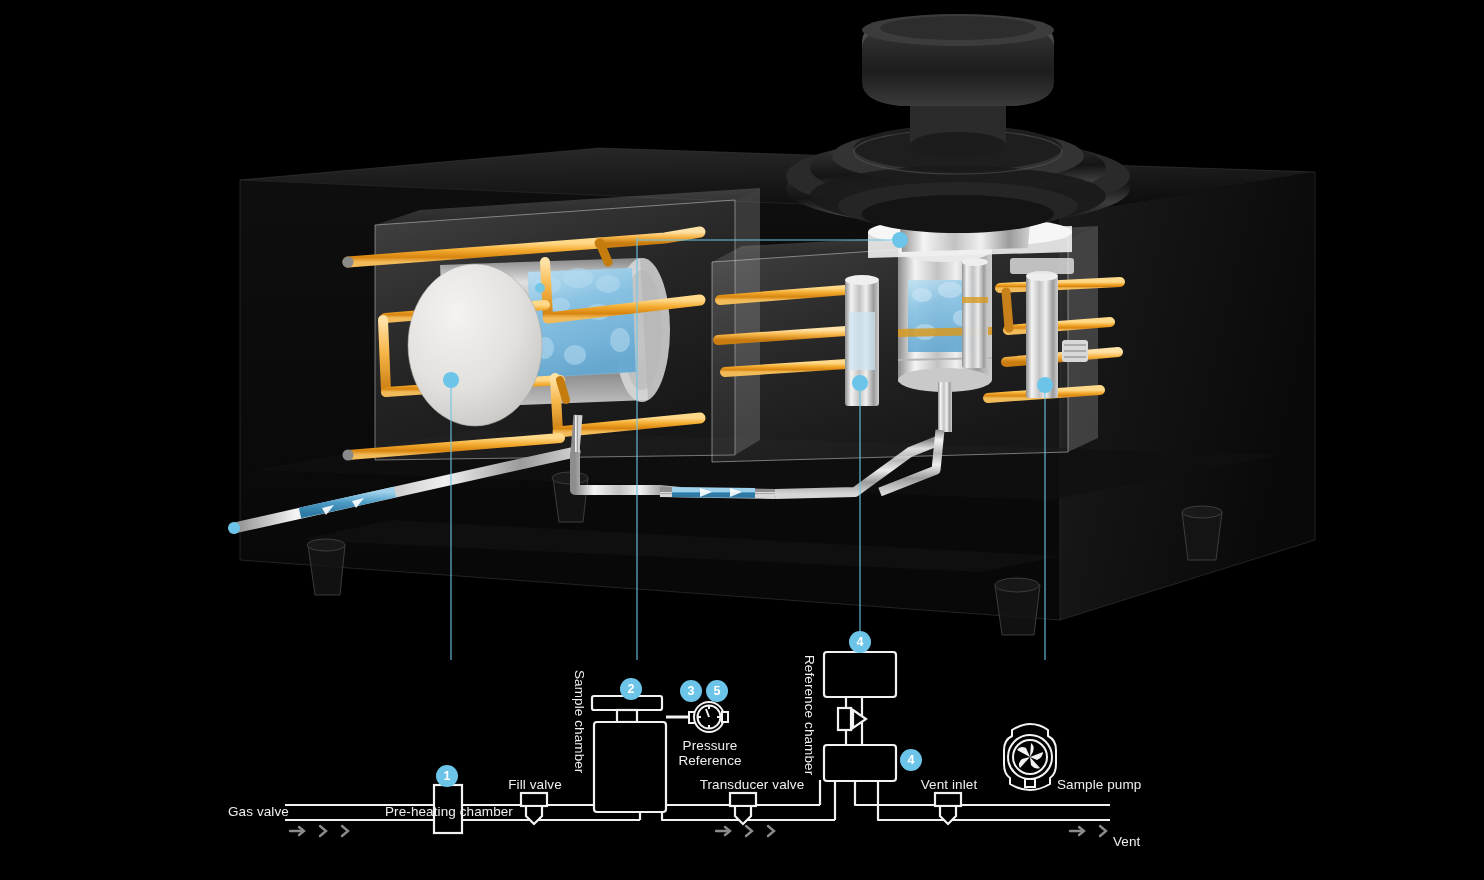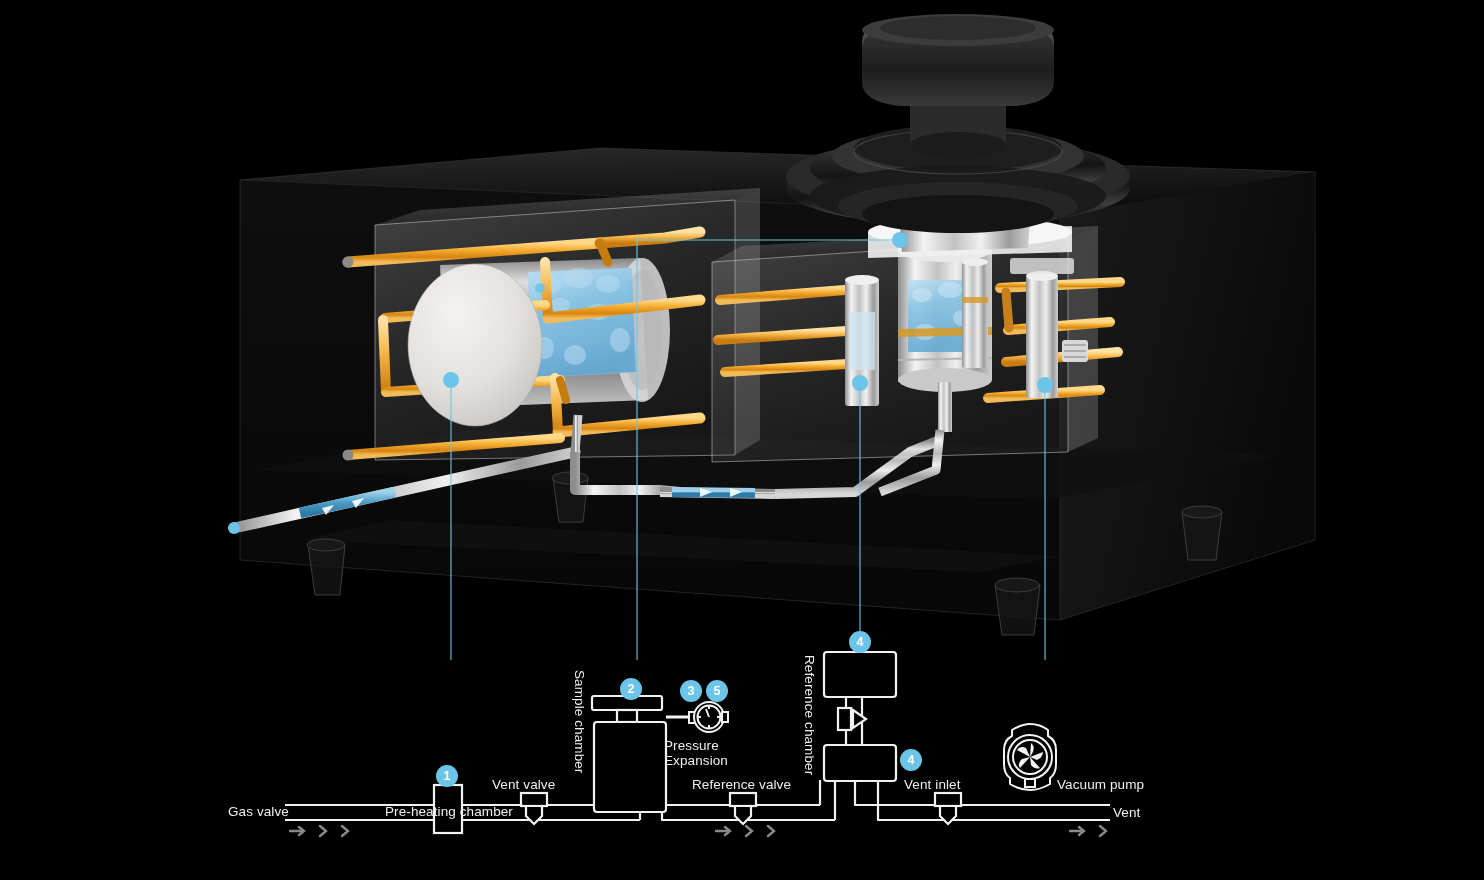--- a/index.html
+++ b/index.html
@@ -3,21 +3,21 @@
 <meta charset="utf-8">
 <title>Gas Pycnometer Cutaway Diagram</title>
 <style>
   html,body{margin:0;padding:0;background:#000;}
   body{width:1484px;height:880px;overflow:hidden;
        font-family:"Liberation Sans","DejaVu Sans",sans-serif;color:#e9e9e9;}
   #stage{position:relative;width:1484px;height:880px;background:#000;overflow:hidden;}
   .abs{position:absolute;}
   svg{display:block;}
   .lbl{position:absolute;font-size:13.5px;color:#efefef;white-space:nowrap;letter-spacing:.1px;}
-  .lbl.c{}
+  .lbl.c{text-align:center;}
   .vert{writing-mode:vertical-rl;text-orientation:mixed;}
   .badge{position:absolute;width:22px;height:22px;border-radius:50%;
          background:#6cc5e8;color:#fff;font-size:12.5px;font-weight:600;
          display:flex;align-items:center;justify-content:center;line-height:1;}
 </style>
 </head>
 <body>
 
 <div id="stage">
 
@@ -408,29 +408,29 @@
       <g>
           <line x1="1070" y1="231" x2="1083" y2="231"></line>
           <polyline points="1079,227 1084,231 1079,235"></polyline>
         </g>
       <polyline points="1100,226 1106,231 1100,236"></polyline>
     </g>
   </svg>
 
   <div class="lbl" style="left:228px;top:804px">Gas valve</div>
   <div class="lbl c" style="left:385px;top:804px;width:120px">Pre-heating chamber</div>
-  <div class="lbl c" style="left:492px;top:777px;width:86px">Vent valve</div>
+  <div class="lbl c" style="left:492px;top:777px;width:86px">Fill valve</div>
   <div class="lbl vert" style="left:572px;top:670px">Sample chamber</div>
   <div class="lbl c" style="left:664px;top:738px;width:92px">Pressure</div>
-  <div class="lbl c" style="left:664px;top:753px;width:92px">Expansion</div>
-  <div class="lbl c" style="left:692px;top:777px;width:120px">Reference valve</div>
+  <div class="lbl c" style="left:664px;top:753px;width:92px">Reference</div>
+  <div class="lbl c" style="left:692px;top:777px;width:120px">Transducer valve</div>
   <div class="lbl vert" style="left:802px;top:655px">Reference chamber</div>
   <div class="lbl c" style="left:904px;top:777px;width:90px">Vent inlet</div>
-  <div class="lbl" style="left:1057px;top:777px">Vacuum pump</div>
-  <div class="lbl" style="left:1113px;top:805px">Vent</div>
+  <div class="lbl" style="left:1057px;top:777px">Sample pump</div>
+  <div class="lbl" style="left:1113px;top:834px">Vent</div>
 
   <div class="badge" style="left:436px;top:765px">1</div>
   <div class="badge" style="left:620px;top:678px">2</div>
   <div class="badge" style="left:680px;top:680px">3</div>
   <div class="badge" style="left:706px;top:680px">5</div>
   <div class="badge" style="left:849px;top:631px">4</div>
   <div class="badge" style="left:900px;top:749px">4</div>
 
 </div>
 

